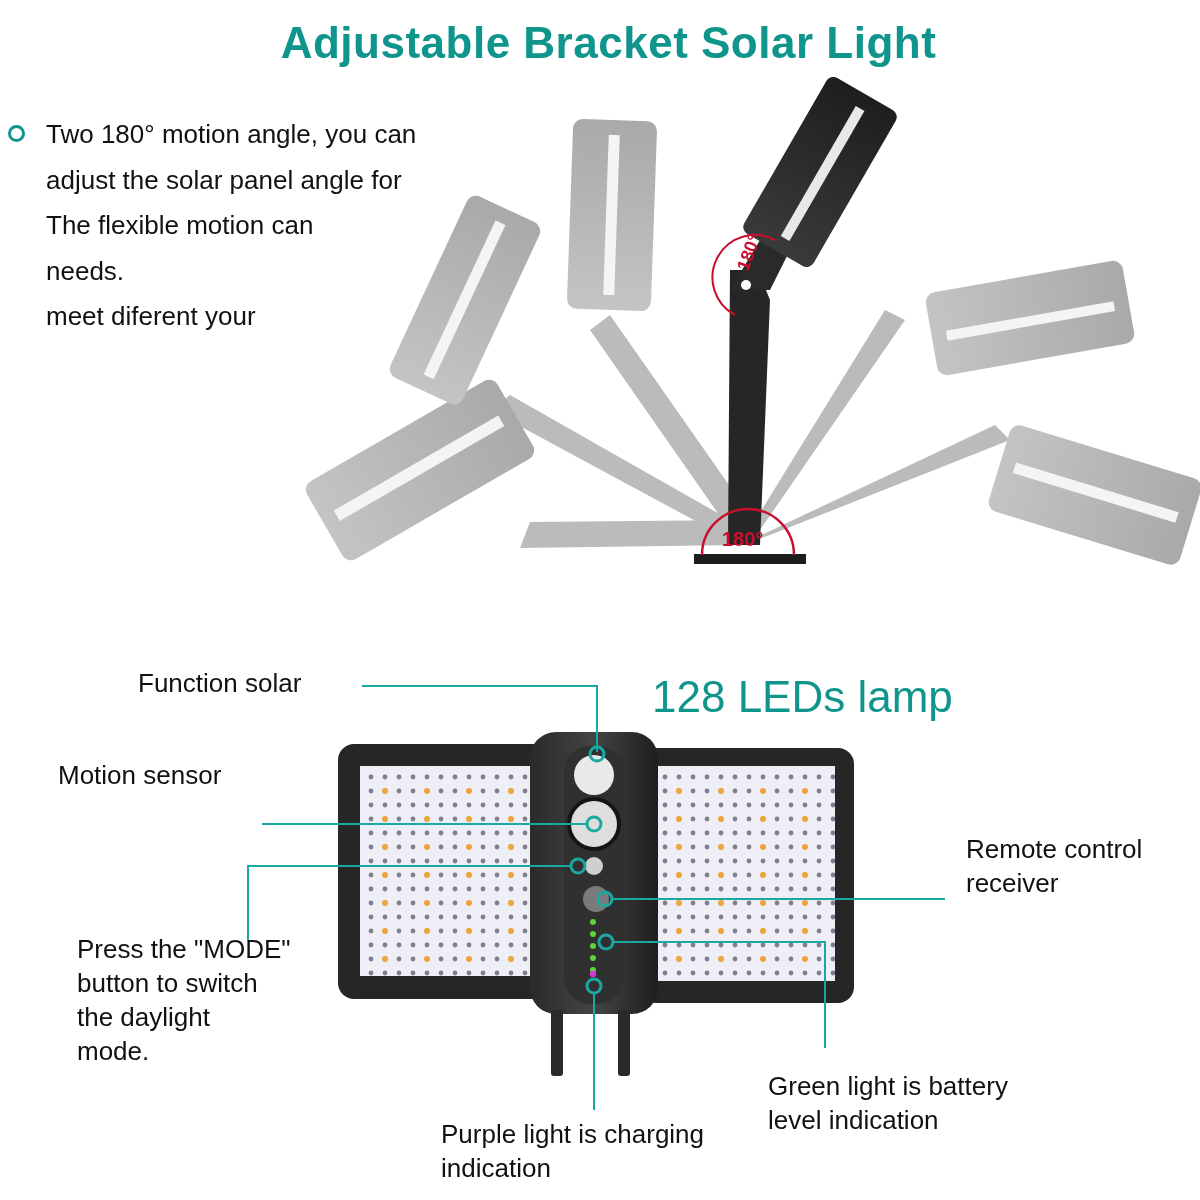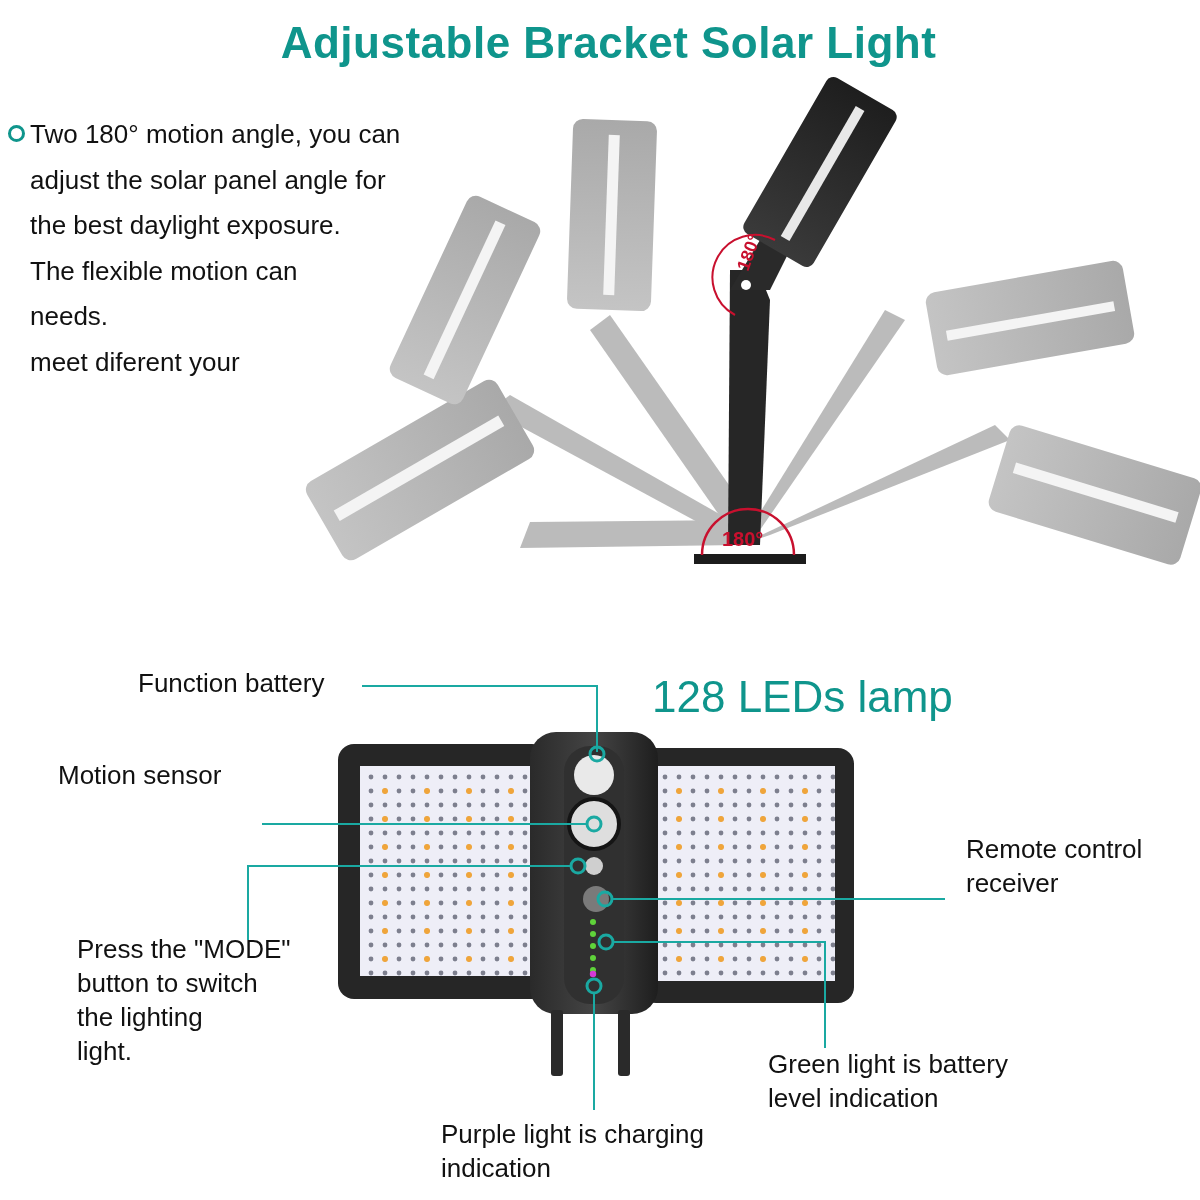--- a/index.html
+++ b/index.html
@@ -2,36 +2,35 @@
 <html><head>
 <meta charset="utf-8">
 <style>
   html, body { margin: 0; padding: 0; background: #ffffff; }
   body { width: 1200px; height: 1200px; position: relative; overflow: hidden; font-family: "Liberation Sans", "DejaVu Sans", sans-serif; color: #111; }
   .abs { position: absolute; }
   .title { left: 0; width: 1217px; top: 18px; text-align: center; font-size: 44px; font-weight: bold; color: #0f958c; letter-spacing: 0.5px; }
   .desc { left: 8px; top: 112px; width: 470px; font-size: 26px; line-height: 45.5px; color: #111; }
   .desc .bullet { position: absolute; left: 0; top: 13px; width: 11px; height: 11px; border: 3px solid #0f958c; border-radius: 50%; }
   .desc .lines { position: absolute; left: 22px; top: 0; }
-  .desc .lines div { white-space: nowrap; }
+  .desc .lines div { white-space: nowrap; margin-left: 16px; }
   .lamp-title { left: 652px; top: 672px; font-size: 44px; font-weight: normal; color: #0f958c; white-space: nowrap; }
   .label { font-size: 26px; line-height: 34px; color: #111; white-space: nowrap; }
   svg { position: absolute; left: 0; top: 0; }
 </style>
 </head>
 <body>
 
 <div class="abs title">Adjustable Bracket Solar Light</div>
 
 <div class="abs desc">
   <span class="bullet"></span>
   <div class="lines">
     <div>Two 180° motion angle, you can</div>
     <div>adjust the solar panel angle for</div>
-    <div>the best daylight exposure.</div>
     <div>The flexible motion can</div>
     <div>needs.</div>
     <div>meet diferent your</div>
   </div>
 </div>
 
 <svg width="1200" height="600" viewBox="0 0 1200 600">
   <defs>
     <linearGradient id="ghostG" x1="0" y1="0" x2="1" y2="0">
       <stop offset="0" stop-color="#c4c4c4"></stop>
@@ -165,40 +164,40 @@
 
     <polyline points="613,942 825,942 825,1048"></polyline>
     <circle cx="606" cy="942" r="7" stroke-width="3"></circle>
 
     <line x1="594" y1="993" x2="594" y2="1110"></line>
     <circle cx="594" cy="986" r="7" stroke-width="3"></circle>
   </g>
 </svg>
 
 <div class="abs label" style="left:138px; top:666px;">
-  <div>Function battery</div>
+  <div>Function solar</div>
 </div>
 
 <div class="abs label" style="left:58px; top:758px;">
   <div>Motion sensor</div>
 </div>
 
 <div class="abs label" style="left:77px; top:932px;">
   <div>Press the "MODE"</div>
   <div>button to switch</div>
-  <div>the lighting</div>
-  <div>light.</div>
+  <div>the daylight</div>
+  <div>mode.</div>
 </div>
 
 <div class="abs label" style="left:966px; top:832px;">
   <div>Remote control</div>
   <div>receiver</div>
 </div>
 
-<div class="abs label" style="left:768px; top:1047px;">
+<div class="abs label" style="left:768px; top:1069px;">
   <div>Green light is battery</div>
   <div>level indication</div>
 </div>
 
 <div class="abs label" style="left:441px; top:1117px;">
   <div>Purple light is charging</div>
   <div>indication</div>
 </div>
 
 </body></html>

